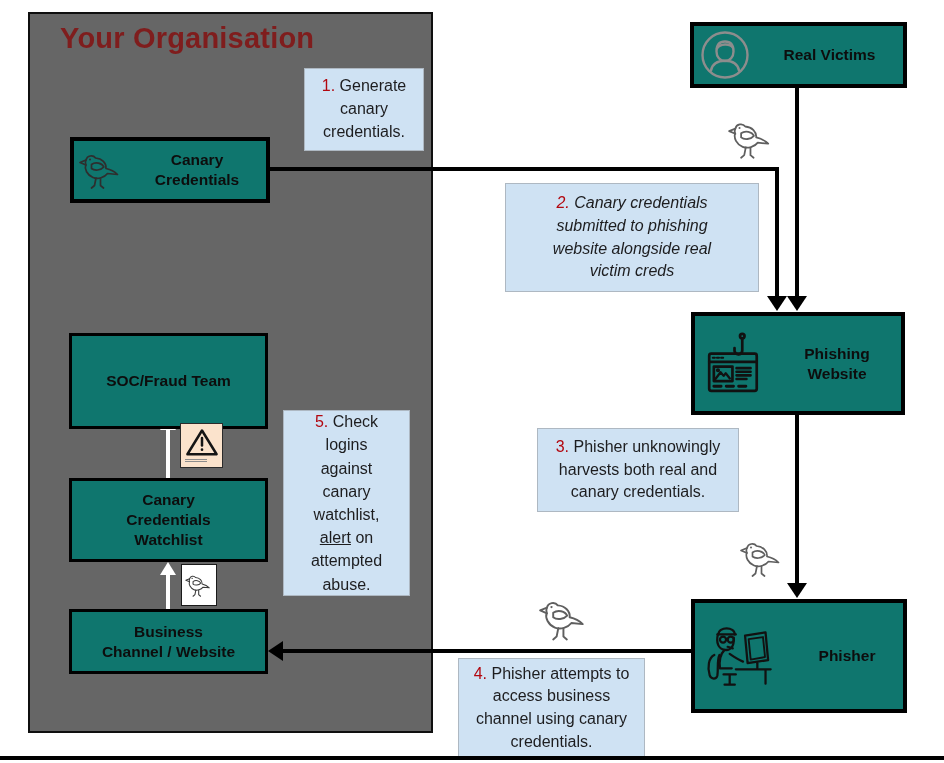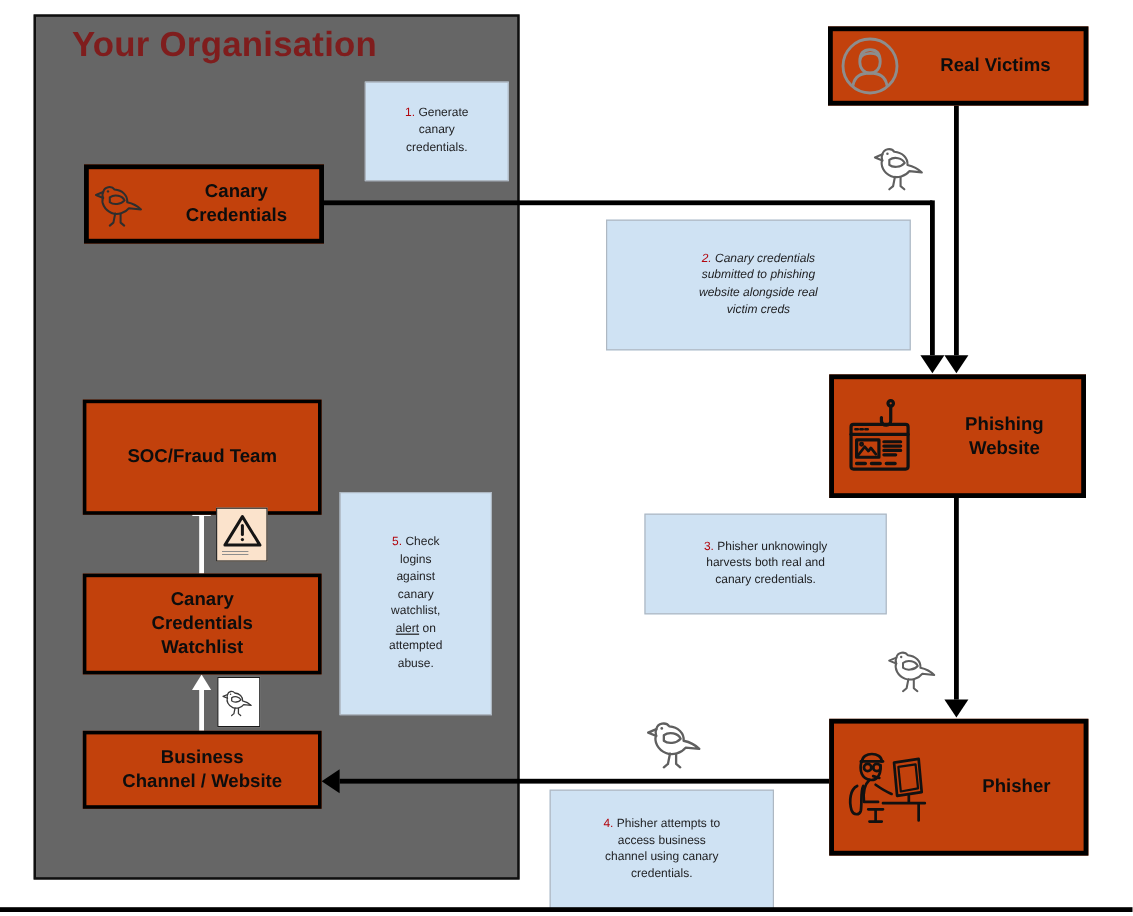--- a/index.html
+++ b/index.html
@@ -7,39 +7,39 @@
   body { font-family:"Liberation Sans", sans-serif; }
   .canvas { position:relative; width:944px; height:763px; background:#fff; overflow:hidden; }
 
   
   .org-box { position:absolute; left:28px; top:12px; width:405px; height:721px;
              background:var(--org-fill,#666666); border:2px solid #0f0f0f; }
   .org-title { position:absolute; left:60px; top:22px; color:#7f1d1d; font-size:29px;
                font-weight:bold; letter-spacing:.2px; }
 
   
-  .node { position:absolute; background:#c2410c; border:3px solid #000; display:flex;
+  .node { position:absolute; background:#0f766e; border:3px solid #000; display:flex;
           align-items:center; justify-content:center; }
   .node .label { white-space:pre-line; text-align:center; font-weight:bold; font-size:15.5px;
                  line-height:1.28; color:#0d0d0d; flex:1; }
   .node .nicon { display:flex; align-items:center; justify-content:center; flex:0 0 auto; }
 
   .n-canary   { left:70px;  top:137px; width:200px; height:66px; border-width:4px; }
   .n-soc      { left:69px;  top:333px; width:199px; height:96px; }
   .n-watch    { left:69px;  top:478px; width:199px; height:84px; }
   .n-business { left:69px;  top:609px; width:199px; height:65px; }
   .n-victims  { left:690px; top:22px;  width:217px; height:66px; border-width:4px; }
   .n-phish    { left:691px; top:312px; width:214px; height:103px; border-width:4px; }
   .n-phisher  { left:691px; top:599px; width:216px; height:114px; border-width:4px; }
 
   
   .note { position:absolute; background:var(--note-fill,#cfe2f3);
           border:1.5px solid var(--note-border,#aeb8c2);
           display:flex; align-items:center; justify-content:center;
-          text-align:center; font-size:10px; line-height:1.42; color:#1d1d1f;
+          text-align:center; font-size:16px; line-height:1.42; color:#1d1d1f;
           padding:6px 5px; white-space:pre-line; }
   .note .num { color:var(--accent-red,#b2070f); }
   .note .u { text-decoration:underline; }
   .note1 { left:304px; top:68px;  width:120px; height:83px; }
   .note2 { left:505px; top:183px; width:254px; height:109px;font-style:italic; }
   .note3 { left:537px; top:428px; width:202px; height:84px; }
   .note4 { left:458px; top:658px; width:187px; height:100px; }
   .note5 { left:283px; top:390px; width:127px; height:186px; line-height:1.45;margin-top:20px; }
 
   

